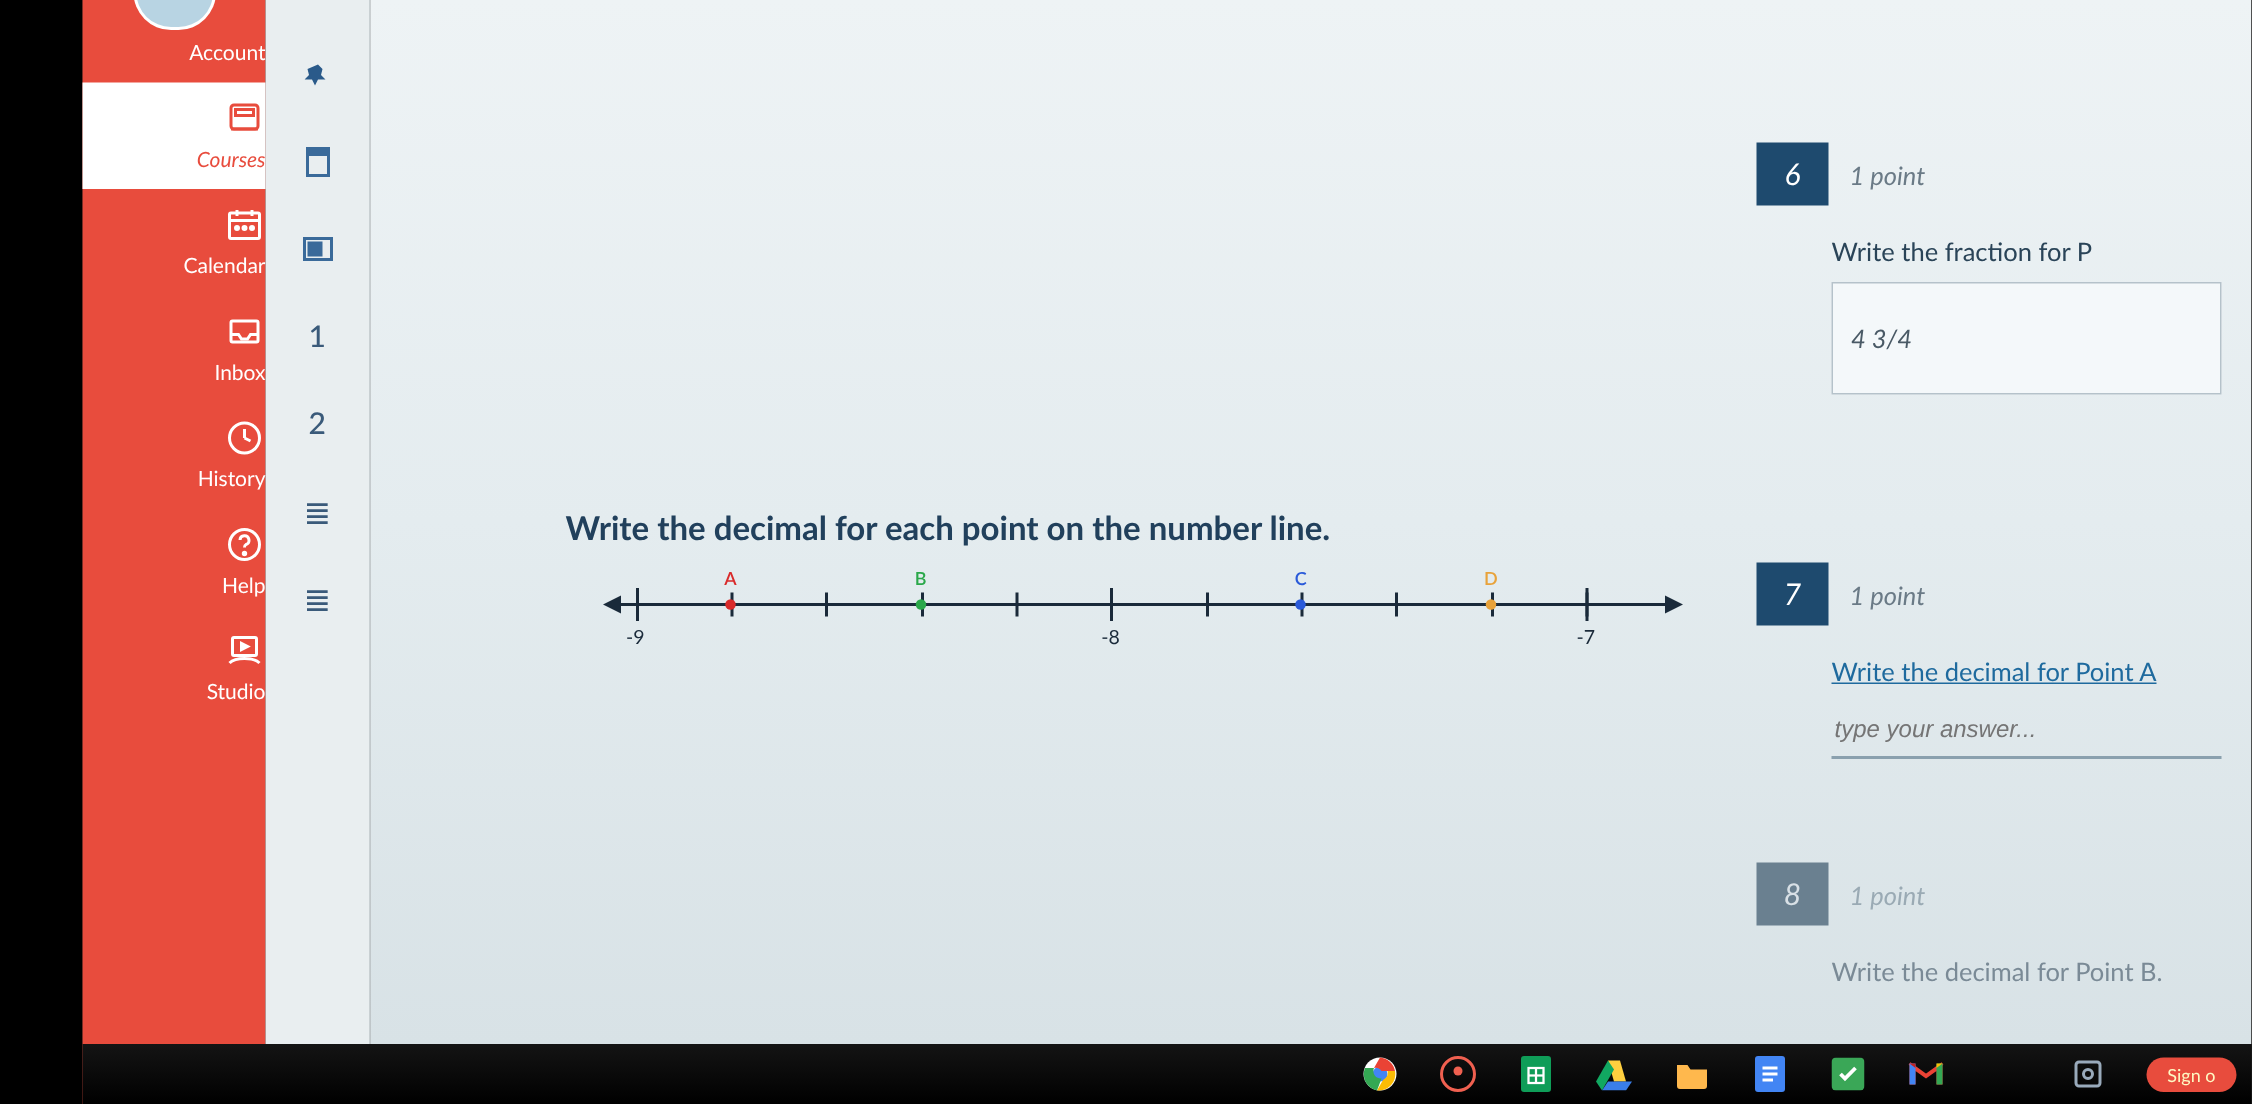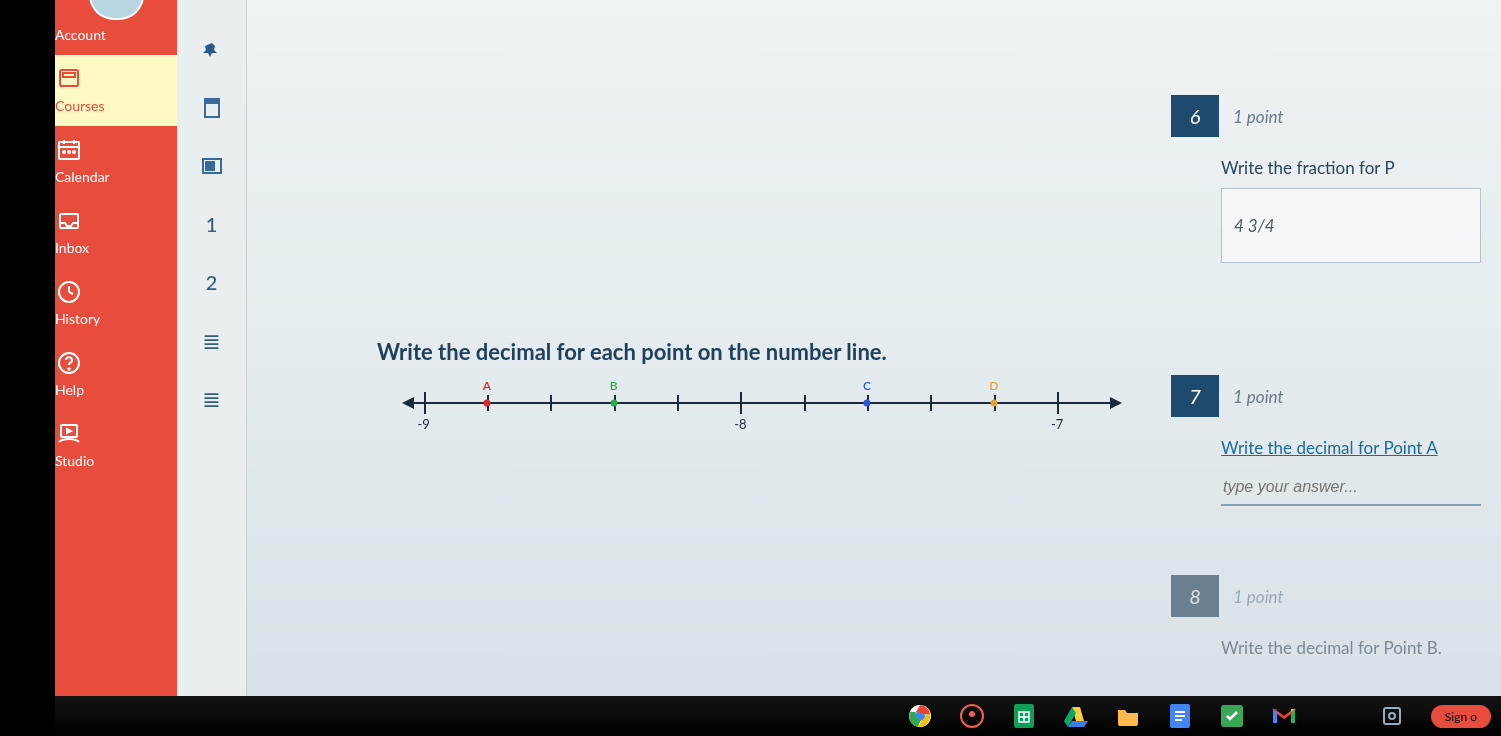--- a/index.html
+++ b/index.html
@@ -9,25 +9,25 @@
     
     .canvas-sidebar {
       position: absolute; left: 55px; top: 0; width: 122px; height: 100%;
       background: #e84c3d; display: flex; flex-direction: column; align-items: center;
       padding-top: 0px;
     }
     .canvas-sidebar .avatar-partial {
       width: 55px; height: 25px; border-radius: 0 0 30px 30px; background: #b8d4e3; margin-top: -5px; border: 2px solid #fff; border-top: none;
     }
     .canvas-nav-item {
-      width: 100%; padding: 10px 0 12px; display: flex; flex-direction: column; align-items: flex-start;
+      width: 100%; padding: 10px 0 12px; display: flex; flex-direction: column; align-items: flex-end;
       color: #fff; font-size: 14px; cursor: pointer;
     }
     .canvas-nav-item.account { padding-top: 6px; }
-    .canvas-nav-item.active { background: #fef9c3; color: #e84c3d; }
+    .canvas-nav-item.active { background: #ffffff; color: #e84c3d; font-style: italic; }
     .canvas-nav-item .ic { width: 28px; height: 28px; margin-bottom: 4px; display: flex; align-items: center; justify-content: center; }
     .canvas-nav-item span.lbl { font-size: 14px; }
     
     .tool-strip {
       position: absolute; left: 177px; top: 0; width: 70px; height: 100%;
       background: #e9eef0; border-right: 1px solid #c9d0d3;
       display: flex; flex-direction: column; align-items: center; gap: 28px; padding-top: 35px;
       color: #4a5a6a;
     }
     .tool-strip .tool-btn { width: 40px; height: 30px; display: flex; align-items: center; justify-content: center; cursor: pointer; font-size: 18px; color: #3a5a7a; }
@@ -70,21 +70,21 @@
     .q8 .q-num { background: #6a8090; color: #d8e0e6; }
     .q8 .q-pts { color: #9aaab4; }
     .q8 .q-prompt { color: #7a8a96; }
     
     .taskbar {
       position: absolute; left: 55px; right: 0; bottom: 0; height: 40px;
       background: linear-gradient(180deg, #141414, #000); display: flex; align-items: center; justify-content: center; gap: 26px;
     }
     .taskbar .tb-icon { width: 26px; height: 26px; display: flex; align-items: center; justify-content: center; cursor: pointer; }
     .taskbar-spacer { flex: 1; }
-    .taskbar .sign-btn { background: #e84c3d; color: #000000; padding: 4px 14px; border-radius: 14px; font-size: 12px; margin-right: 10px; cursor: pointer; }
+    .taskbar .sign-btn { background: #e84c3d; color: #fef9c3; padding: 4px 14px; border-radius: 14px; font-size: 12px; margin-right: 10px; cursor: pointer; }
   </style>
 </head>
 <body>
 
 <div class="edge-black"></div>
 
 <nav class="canvas-sidebar">
   <div class="avatar-partial"></div>
   <div class="canvas-nav-item account">
     <span class="lbl">Account</span>

